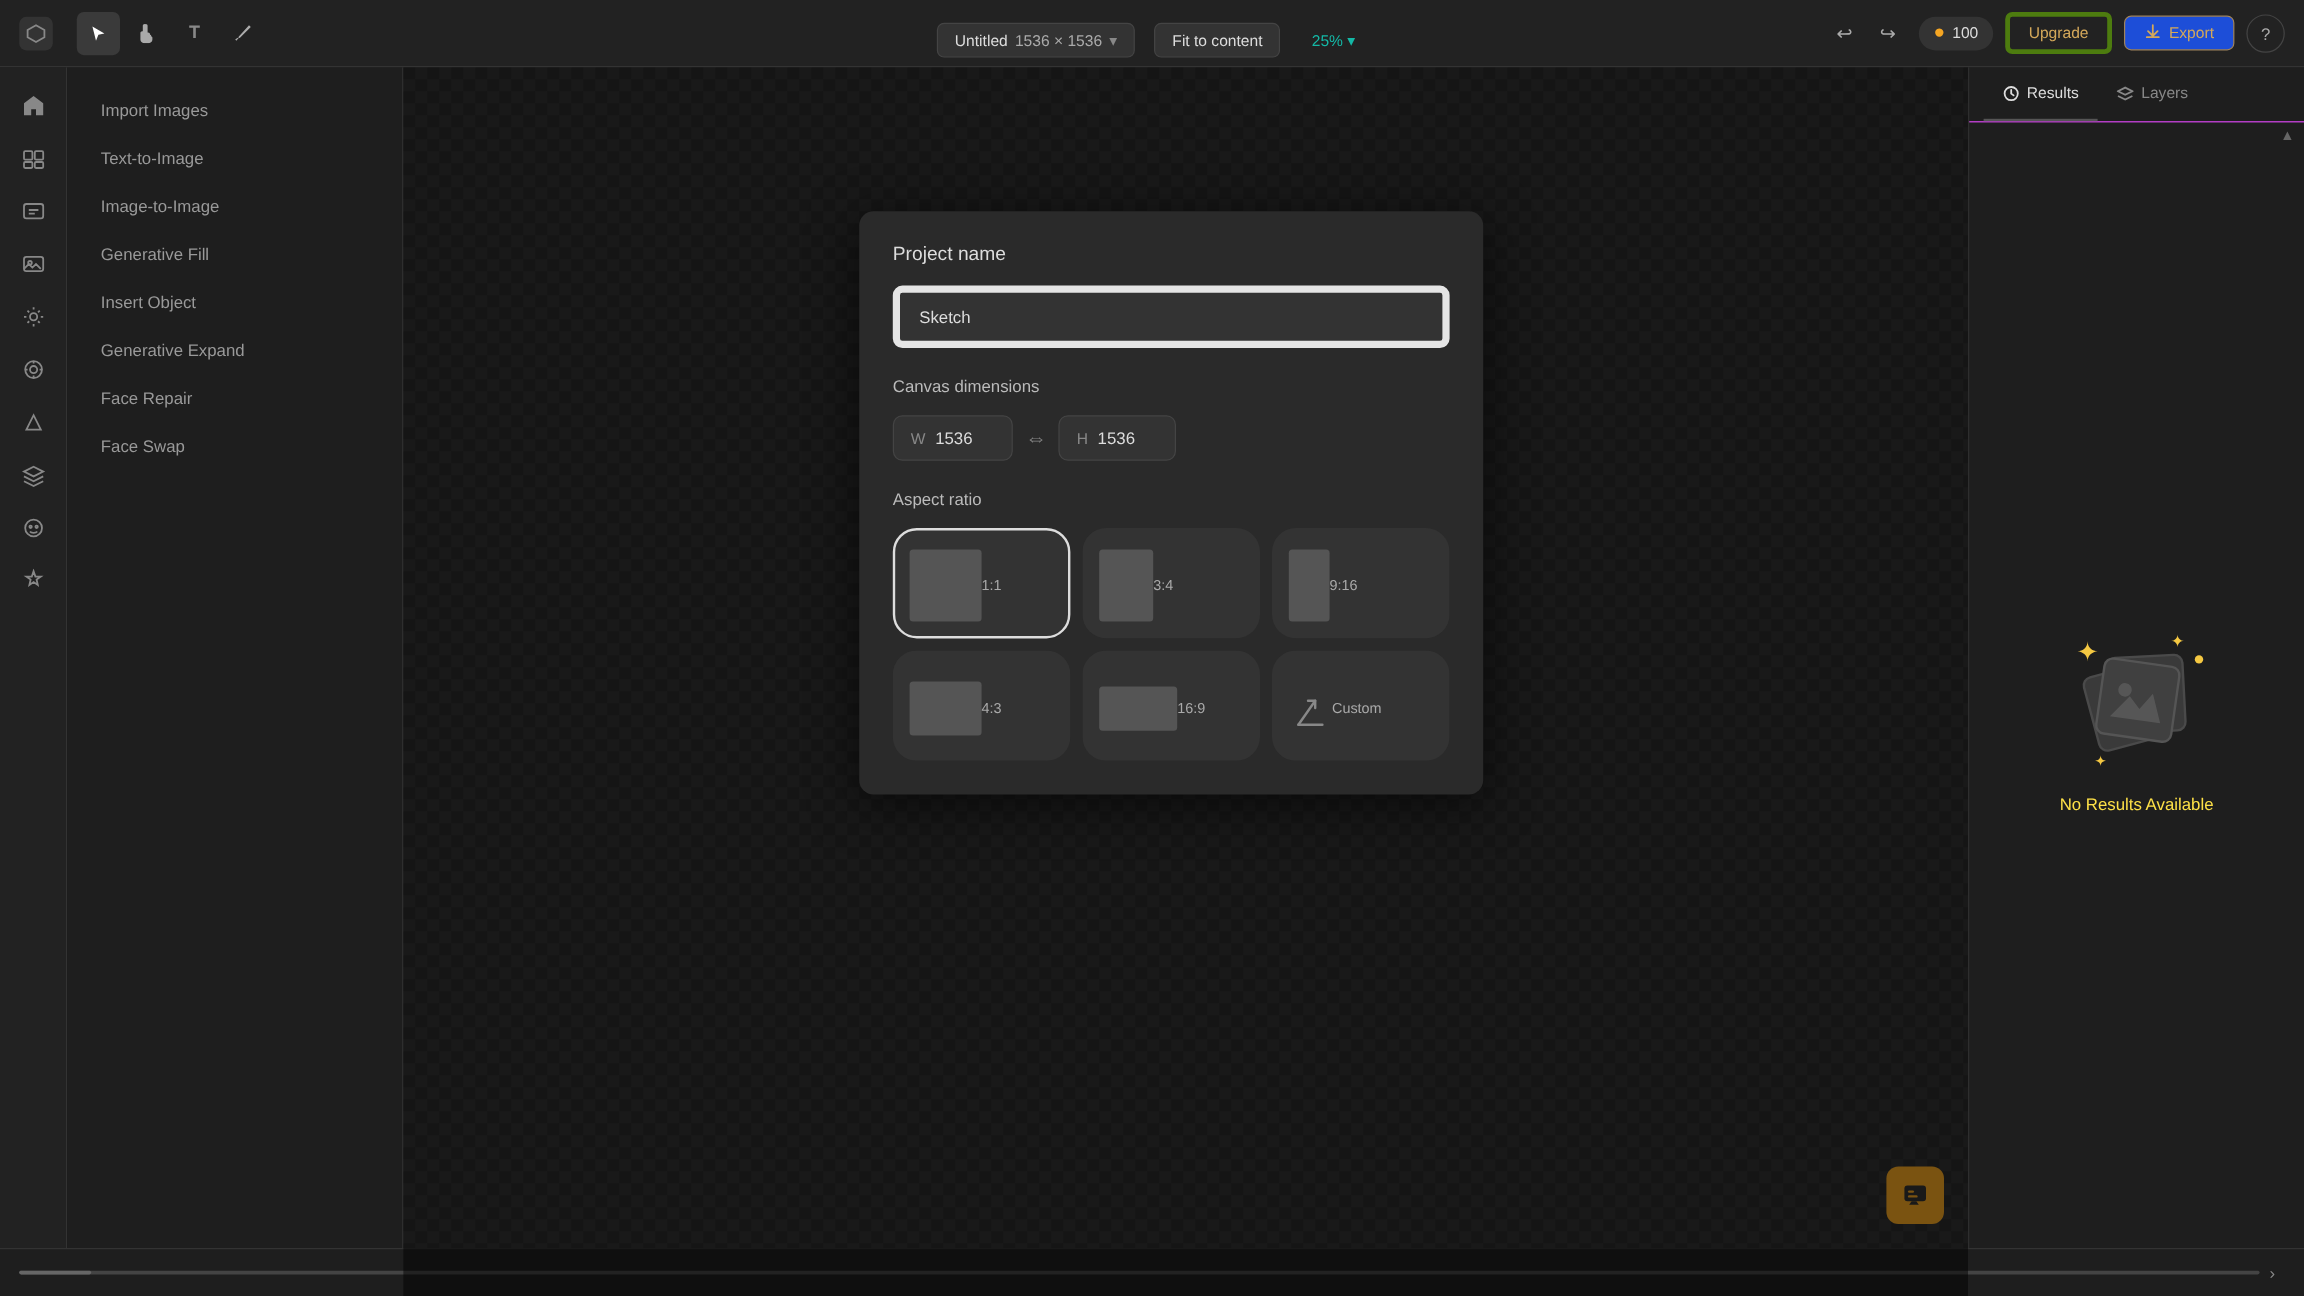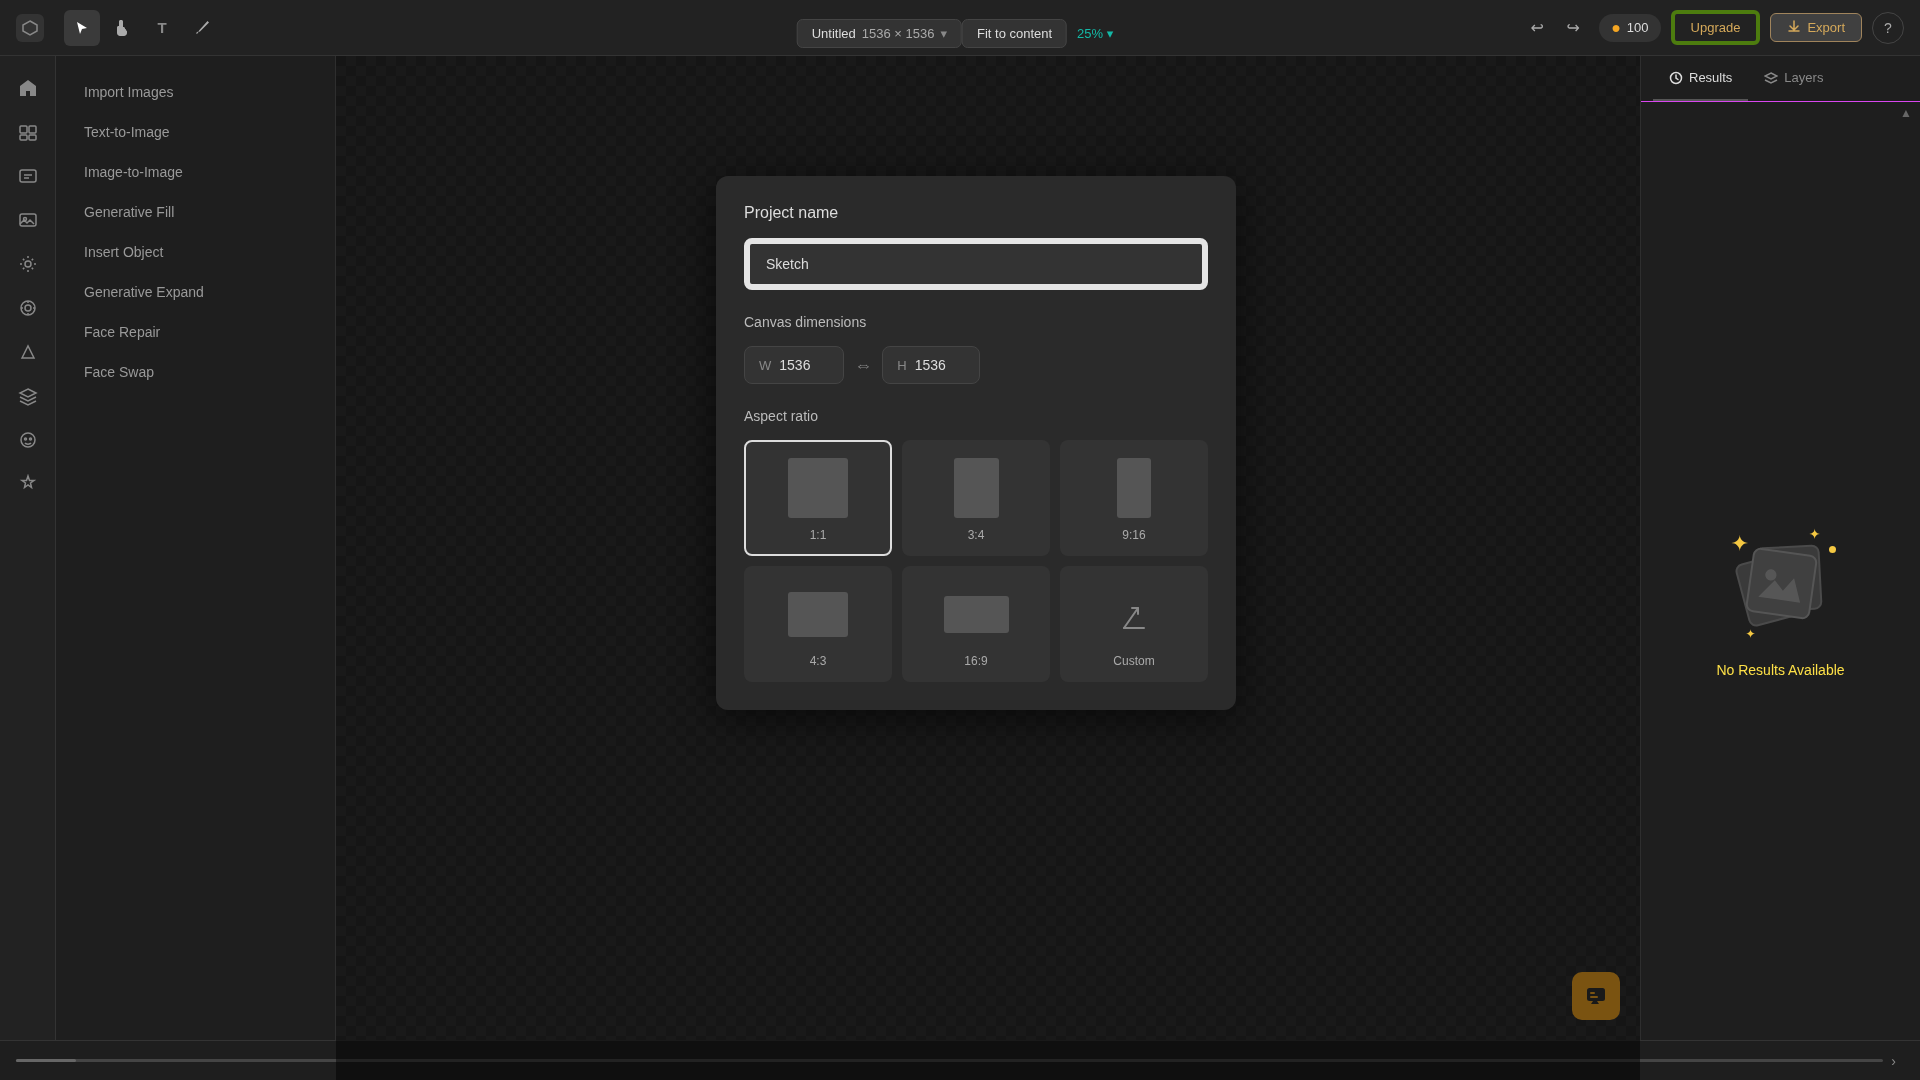--- a/index.html
+++ b/index.html
@@ -47,21 +47,21 @@
     }
     .tool-btn.active {
       background: #3a3a3a;
       color: #fff;
     }
 
     .topbar-center {
       position: absolute;
       left: 50%;
       transform: translateX(-50%);
-      display: flex; align-items: center; gap: 0; margin-top: 11px;
+      display: flex; align-items: center; gap: 16px; margin-top: 11px;
     }
     .project-title-btn {
       background: #333;
       border: 1px solid #444;
       border-radius: 6px;
       padding: 6px 14px;
       color: #ddd;
       font-size: 13px;
       cursor: pointer;
       display: flex; align-items: center; gap: 6px;
@@ -112,21 +112,21 @@
     .upgrade-btn {
       background: transparent;
       border: 4px solid #4d7c0f;
       border-radius: 6px;
       padding: 6px 16px;
       color: #d4a85a;
       font-size: 13px;
       cursor: pointer;
     }
     .export-btn {
-      background: #404040;
+      background: #1d4ed8;
       border: 1px solid #a0845c;
       border-radius: 6px;
       padding: 6px 16px;
       color: #d4a85a;
       font-size: 13px;
       cursor: pointer;
       display: flex; align-items: flex-start; gap: 6px;
     }
     .help-btn {
       width: 32px; height: 32px;
@@ -281,27 +281,26 @@
       font-weight: 500;
     }
     .aspect-grid {
       display: grid;
       grid-template-columns: repeat(3, 1fr);
       gap: 10px;
     }
     .aspect-option {
       background: #333;
       border: 2px solid transparent;
-      border-radius: 8px;
+      border-radius: 20px;
       padding: 16px 12px 12px;
       cursor: pointer;
       display: flex;
-      flex-direction: column;
       align-items: center;
-      gap: 10px;
+      gap: 0;
     }
     .aspect-option.selected {
       border-color: #ddd;
     }
     .aspect-preview {
       background: #555;
       border-radius: 3px;
     }
     .aspect-label {
       font-size: 12px;

